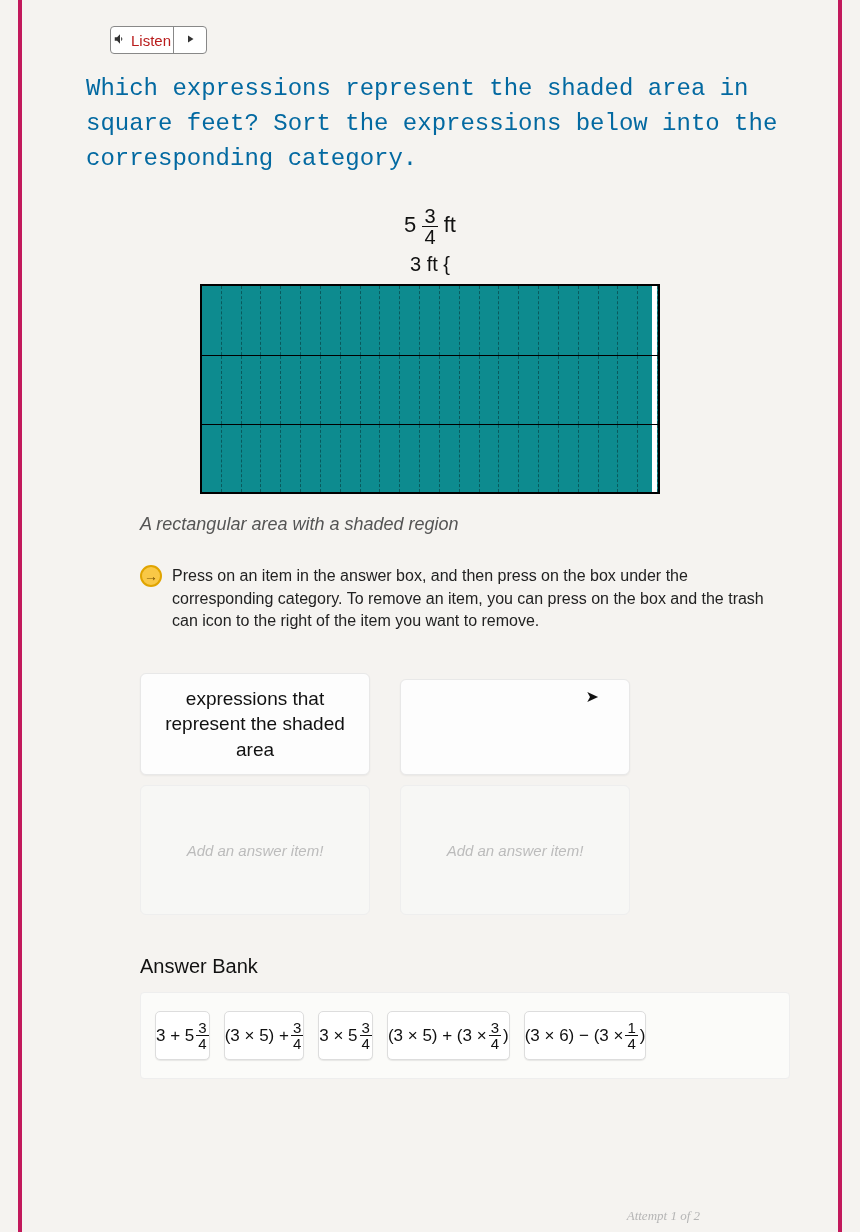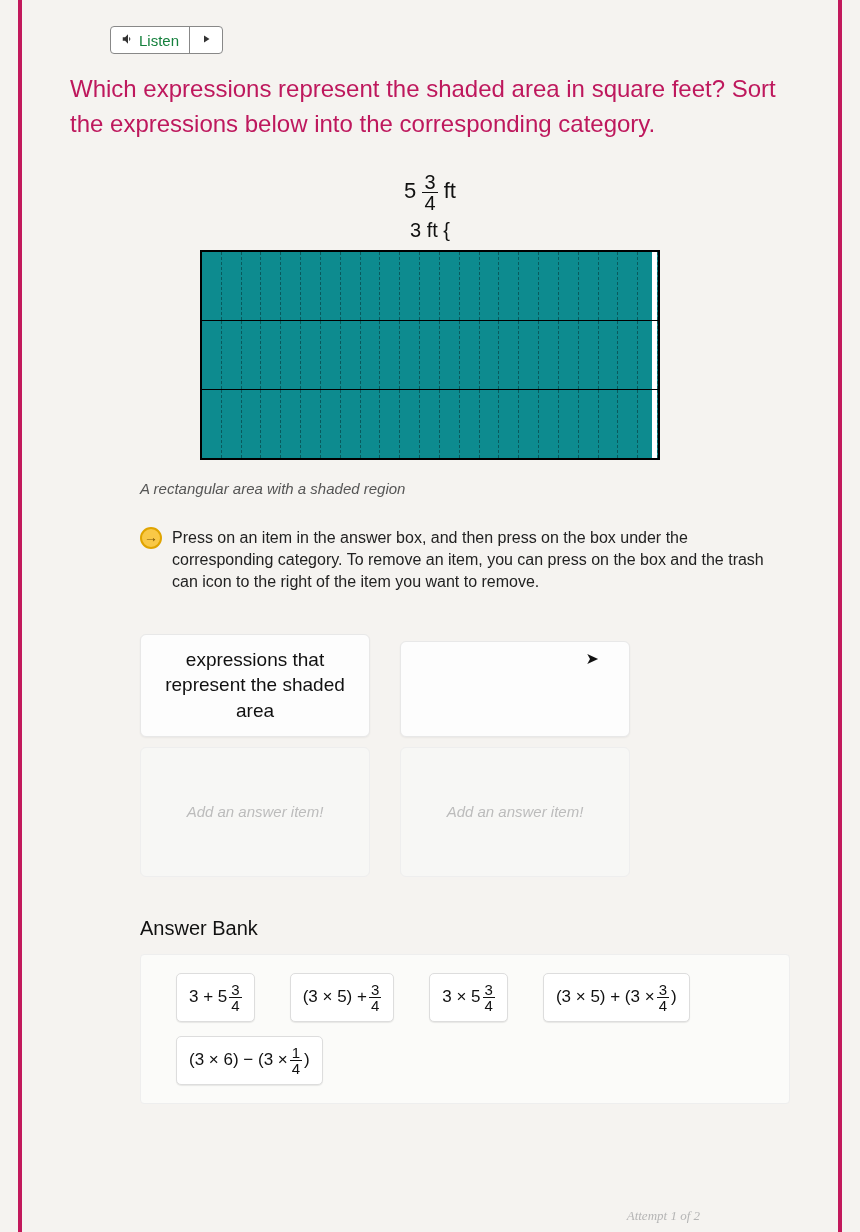--- a/index.html
+++ b/index.html
@@ -13,48 +13,48 @@
   }
   .pink-bar-left { position:absolute; left:18px; top:0; width:4px; height:1232px; background:#c2185b; }
   .pink-bar-right{ position:absolute; right:18px; top:0; width:4px; height:1232px; background:#c2185b; }
   .content {
     position:absolute;
     left:40px; right:40px; top:0;
     padding: 20px 30px 40px 30px;
     color:#222;
   }
   .listen-group { display:inline-flex; border:1px solid #888; border-radius:4px; overflow:hidden; margin:6px 0 18px 40px; background:#fff; }
-  .listen-btn { display:flex; align-items:center; gap:4px; padding:4px 10px; font-size:15px; border-right:1px solid #888; font-family:inherit; color:#15803d; }
+  .listen-btn { display:flex; align-items:center; gap:4px; padding:4px 2px; font-size:15px; border-right:1px solid #888; font-family:inherit; color:#b91c1c; }
   .play-btn { padding:4px 10px; display:flex; align-items:center; }
-  .question { font-size:24px; line-height:1.45; color:#be185d; margin:0 0 30px 0; }
+  .question { font-size:24px; line-height:1.45; color:#0369a1; margin:0 0 30px 16px;font-family:Liberation Mono, monospace; }
   .diagram-wrap { text-align:center; margin-bottom:12px; }
   .top-label { display:inline-block; font-size:22px; color:#111; margin-bottom:6px; }
   .frac { display:inline-block; vertical-align:middle; text-align:center; line-height:1; }
   .frac .n { display:block; border-bottom:1.5px solid #111; padding:0 2px; font-size:15px; }
   .frac .d { display:block; padding:0 2px; font-size:15px; }
   .frac.big .n,.frac.big .d{ font-size:20px; }
   .diagram-row { display:flex; align-items:center; justify-content:center; gap:8px;flex-direction:column; }
   .side-label { font-size:20px; color:#111; }
   .rect { width:460px; height:210px; border:2px solid #000; display:grid; grid-template-rows:repeat(3,1fr); background:#fff; }
   .rect-row{ display:grid; grid-template-columns:repeat(23,1fr); border-top:1.5px solid #000; }
   .rect-row:first-child{border-top:none;}
   .cell{ border-right:1px dashed rgba(0,0,0,.35);}
   .shaded{ background:#0d8b8f; }
   .partial{ background:linear-gradient(to right,#0d8b8f 75%,#fff 75%); }
-  .caption{ font-style:italic; color:#555; font-size:15px; margin:20px 0 30px 70px; }
+  .caption{ font-style:italic; color:#555; font-size:18px; margin:20px 0 30px 70px; }
   .instr-row{ display:flex; gap:10px; margin:0 0 40px 70px; font-size:16px; line-height:1.4; color:#222; max-width:640px;}
   .arrow-badge{ width:22px;height:22px;flex:0 0 22px;border-radius:50%;background:#f9c846;border:2px solid #e0a400;display:flex;align-items:center;justify-content:center;color:#7a5200;font-weight:bold;font-size:14px;}
   .cats{ display:flex; gap:30px; margin-left:70px; margin-bottom:40px;align-items:flex-end;}
   .cat{ width:230px; }
   .cat-head{ background:#fdfdfd; border:1px solid #e8e8e8; border-radius:6px; padding:12px 10px; text-align:center; font-size:19px; line-height:1.35; color:#111; min-height:96px; display:flex; align-items:center; justify-content:center; box-shadow:0 1px 2px rgba(0,0,0,.05); position:relative;}
   .cursor{position:absolute; top:6px; right:30px; font-size:16px;}
   .dropzone{ margin-top:10px; height:130px; border:1px solid #eee; border-radius:6px; background:#f7f7f5; color:#bcbcbc; font-style:italic; font-size:15px; display:flex; align-items:center; justify-content:center; text-align:center; }
   .bank-title{ font-size:20px; margin:0 0 14px 70px; color:#111;}
   .bank{ margin-left:70px; border:1px solid #eee; background:#fbfbf9; border-radius:4px; padding:18px 14px; display:flex; flex-wrap:wrap; gap:14px; max-width:660px;}
-  .chip{ background:#fff; border:1px solid #ddd; border-radius:5px; padding:8px 12px; font-size:17px; color:#111; box-shadow:0 1px 1px rgba(0,0,0,.08); white-space:nowrap; display:inline-flex; align-items:center; gap:2px;margin-left:21px;}
+  .chip{ background:#fff; border:1px solid #ddd; border-radius:5px; padding:8px 0; font-size:17px; color:#111; box-shadow:0 1px 1px rgba(0,0,0,.08); white-space:nowrap; display:inline-flex; align-items:center; gap:2px;}
   .attempt{ position:absolute; right:160px; bottom:8px; font-size:13px; color:#b5b5b5; font-style:italic;font-family:Liberation Serif, serif;}
 </style>
 </head>
 <body>
 
 <div class="pink-bar-left"></div>
 <div class="pink-bar-right"></div>
 
 <div class="content">
 

